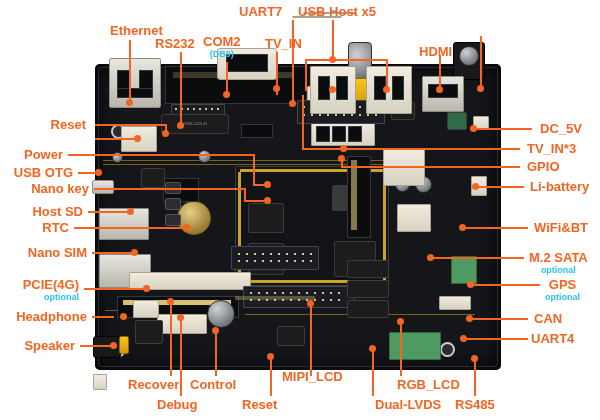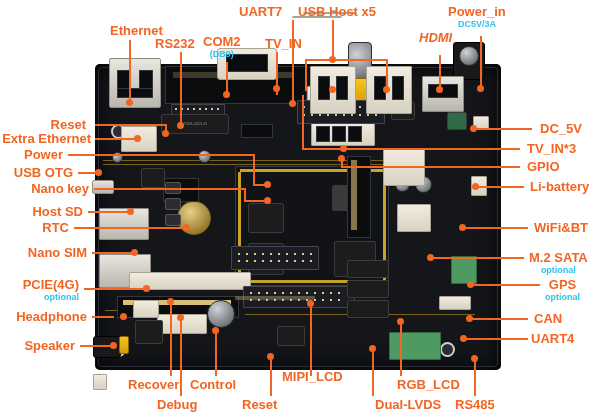--- a/index.html
+++ b/index.html
@@ -376,35 +376,30 @@
   <div class="dot" style="left:369px;top:345px;"></div>
 
   <div class="ln lnv" style="left:400px;top:321px;height:55px;"></div>
   <div class="dot" style="left:397px;top:318px;"></div>
 
   <div class="ln lnv" style="left:474px;top:358px;height:38px;"></div>
   <div class="dot" style="left:471px;top:355px;"></div>
 
   <div class="lbl" style="left:239px;top:5px;">UART7</div>
   <div class="lbl" style="left:298px;top:5px;">USB Host x5</div>
-  <div class="lbl" style="left:448px;top:5px;text-align:center;">
-    <span>Power_in</span>
-    <span class="sub">DC5V/3A</span>
-  </div>
   <div class="lbl" style="left:110px;top:24px;">Ethernet</div>
   <div class="lbl" style="left:155px;top:37px;">RS232</div>
   <div class="lbl" style="left:203px;top:35px;text-align:center;">
     <span>COM2</span>
     <span class="sub">(DB9)</span>
   </div>
   <div class="lbl" style="left:265px;top:37px;">TV_IN</div>
-  <div class="lbl" style="left:419px;top:31px;font-style:italic;">HDMI</div>
+  <div class="lbl" style="left:419px;top:45px;">HDMI</div>
 
   <div class="lbl r" style="right:514px;top:118px;padding-left:38px;">Reset</div>
-  <div class="lbl r" style="right:509px;top:132px;">Extra Ethernet</div>
   <div class="lbl r" style="right:537px;top:148px;">Power</div>
   <div class="lbl r" style="right:527px;top:166px;">USB OTG</div>
   <div class="lbl r" style="right:511px;top:182px;">Nano key</div>
   <div class="lbl r" style="right:517px;top:205px;">Host SD</div>
   <div class="lbl r" style="right:531px;top:221px;">RTC</div>
   <div class="lbl r" style="right:513px;top:246px;">Nano SIM</div>
   <div class="lbl r" style="right:521px;top:278px;text-align:right;">
     <span>PCIE(4G)</span>
     <span class="sub" style="text-align:right;">optional</span>
   </div>

